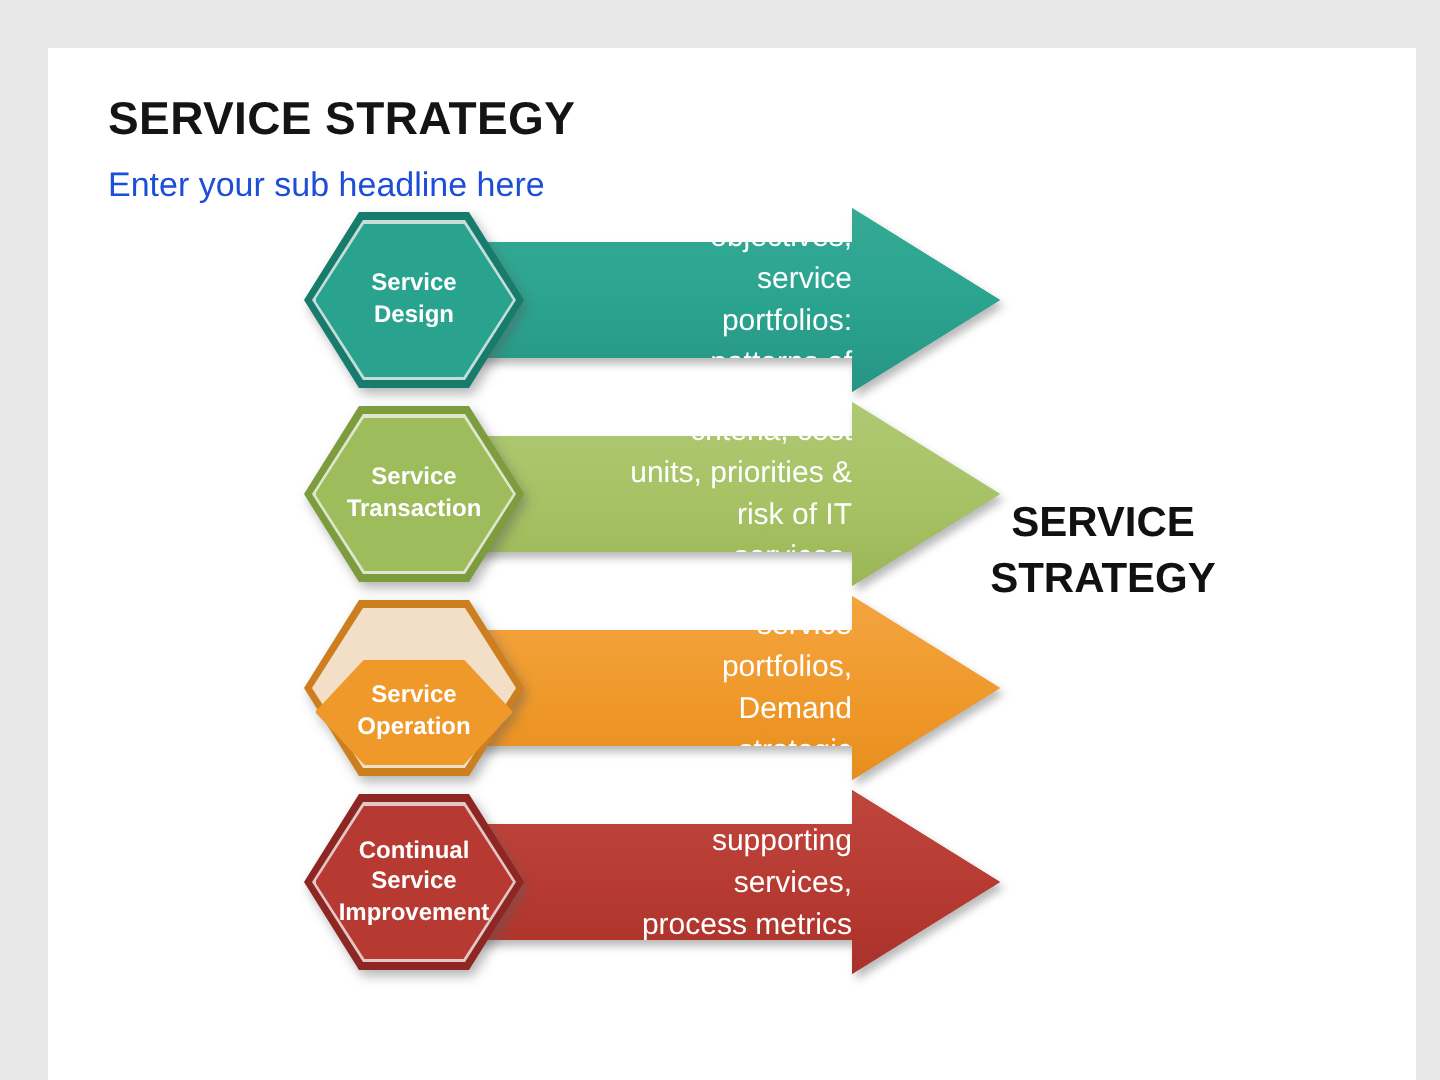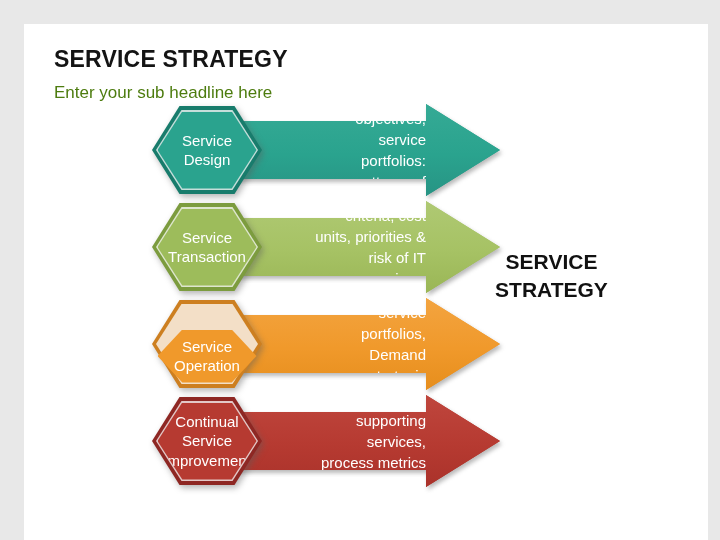--- a/index.html
+++ b/index.html
@@ -7,21 +7,21 @@
   .slide {
     position:relative; width:720px; height:540px; background:#ffffff;
     overflow:hidden; margin:0 auto;
   }
   .title {
     position:absolute; left:18px; top:10px;
     font-size:23px; font-weight:bold; color:#141414; letter-spacing:0.2px;
   }
   .subtitle {
     position:absolute; left:18px; top:47px;
-    font-size:17px; color:#4d7c0f;
+    font-size:17px; color:#1d4ed8;
   }
 
   
   .arrow {
     position:absolute; left:183px; width:293px; height:92px; z-index:1;
     clip-path:polygon(0 17px, 219px 17px, 219px 0, 293px 46px, 219px 92px, 219px 75px, 0 75px);
     display:flex; align-items:center; justify-content:center;
     padding-left:56px; padding-right:62px;
   }
   .arrow-shadow {
@@ -43,22 +43,22 @@
     filter:drop-shadow(2px 3px 3px rgba(90,90,90,0.45));
   }
   .hex-outer, .hex-line, .hex-inner {
     clip-path:polygon(25% 0, 75% 0, 100% 50%, 75% 100%, 25% 100%, 0 50%);
   }
   .hex-outer { position:absolute; inset:0; }
   .hex-line  { position:absolute; inset:4px; background:rgba(255,255,255,0.75); }
   .hex-inner {
     position:absolute; inset:5.5px;
     display:flex; align-items:center; justify-content:center;
-    text-align:center; color:#ffffff; font-weight:normal;
-    font-size:15px; line-height:1.3; padding:0 10px;
+    text-align:center; color:#ffffff; font-weight:bold;
+    font-size:12px; line-height:1.3; padding:0 10px;
   }
 
   
   .row0 .arrow, .row0 .arrow-shadow { top:80px; }
   .row0 .hex-wrap { top:82px; }
   .row1 .arrow, .row1 .arrow-shadow { top:177px; }
   .row1 .hex-wrap { top:179px; }
   .row2 .arrow, .row2 .arrow-shadow { top:274px; }
   .row2 .hex-wrap { top:276px; }
   .row3 .arrow, .row3 .arrow-shadow { top:371px; }

